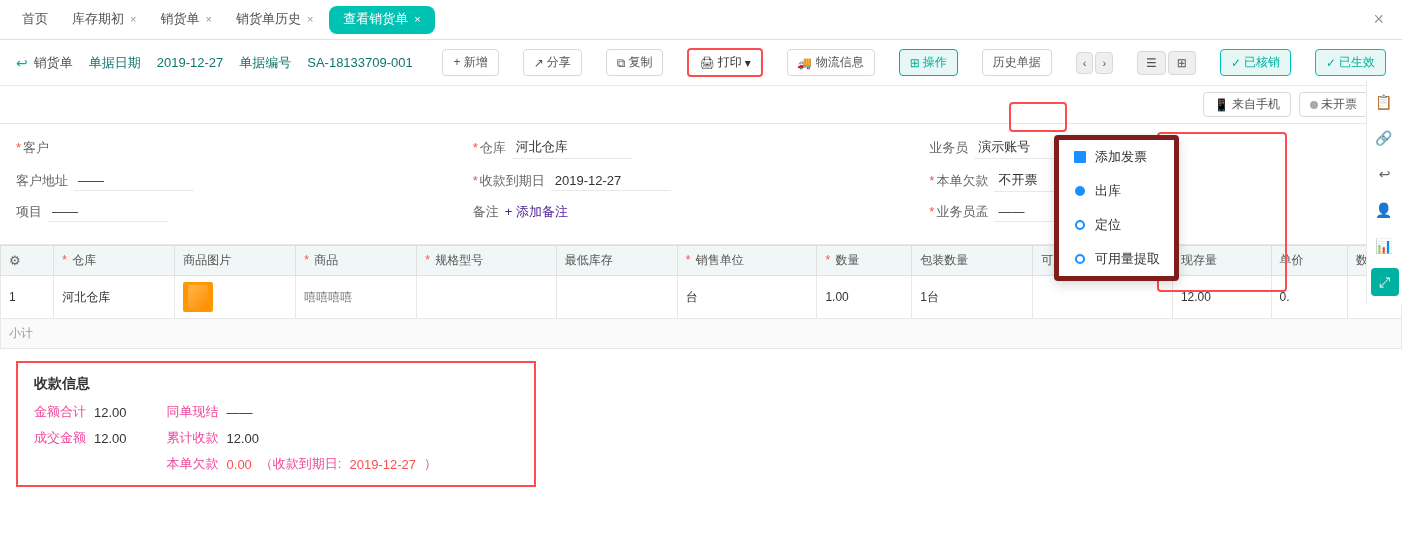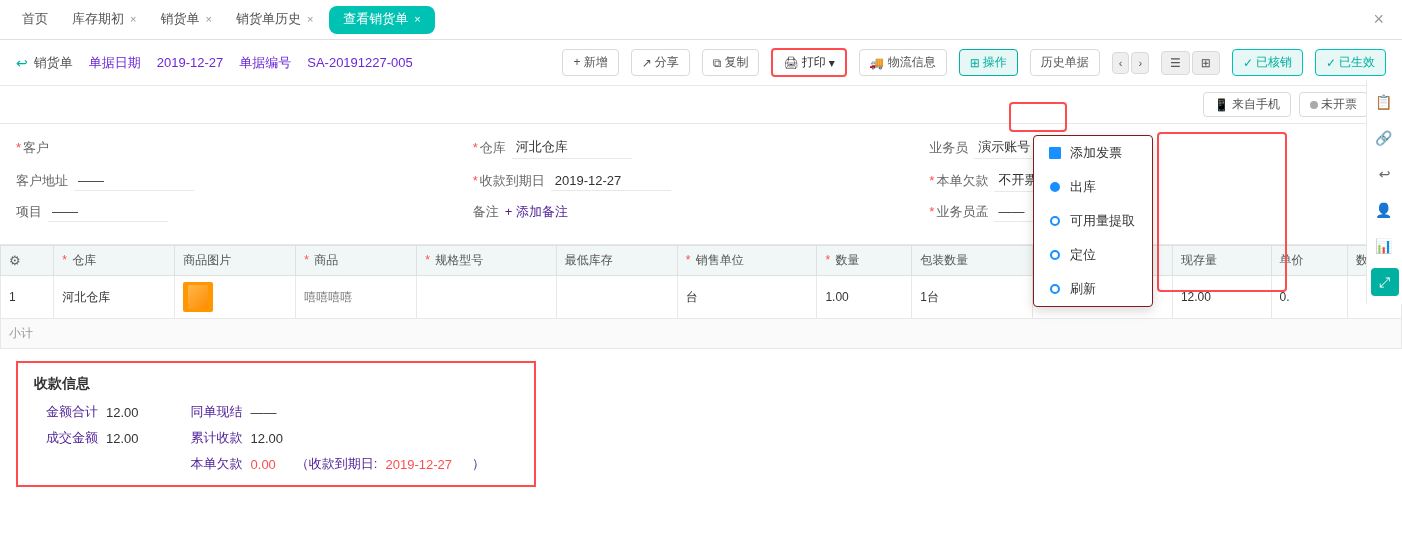--- a/index.html
+++ b/index.html
@@ -30,23 +30,23 @@
     }
 
     
     .doc-header {
       display: flex; align-items: center; padding: 8px 16px; border-bottom: 1px solid #e8e8e8;
       background: #fff;
     }
     .doc-title { display: flex; align-items: center; gap: 6px; font-size: 13px; color: #555; }
     .doc-title .icon { color: #00b0a0; font-size: 14px; }
     .doc-meta { display: flex; align-items: center; gap: 16px; margin-left: 16px; font-size: 13px; color: #333; }
-    .doc-meta span { color: #6d28d9; }
+    .doc-meta span { color: #0f766e; }
     .doc-actions {
-      margin-left: auto; display: flex; align-items: center; gap: 12px;
+      margin-left: auto; display: flex; align-items: center; gap: 24px;
     }
     .action-btn {
       display: flex; align-items: center; gap: 3px; padding: 4px 10px;
       border: 1px solid #d9d9d9; border-radius: 4px; cursor: pointer;
       font-size: 12px; color: #555; background: #fff; white-space: nowrap;
     }
     .action-btn.active-op { background: #e6f7f5; border-color: #00b0a0; color: #00b0a0; }
     .action-btn.print-btn { border: 2px solid #ff4d4f; color: #333; }
     .action-btn.checked-btn { background: #e6f7f5; border-color: #00c2b2; color: #00b0a0; }
     .action-btn.effect-btn { background: #e6f7f5; border-color: #00c2b2; color: #00b0a0; }
@@ -106,28 +106,28 @@
 
     
     .bottom-info {
       border: 2px solid #ff4d4f; border-radius: 0; margin: 12px 16px;
       padding: 12px 16px; background: #fff; max-width: 520px;
     }
     .bottom-info-title { font-size: 14px; font-weight: bold; color: #333; margin-bottom: 10px; }
     .info-rows { display: flex; gap: 40px; }
     .info-col { display: flex; flex-direction: column; gap: 8px; }
     .info-row { display: flex; align-items: center; gap: 8px; font-size: 13px; }
-    .info-label { color: #4c1d95; margin-left: 12px; }
+    .info-label { color: #ec4899; }
     .info-value { color: #333; }
     .info-value.red { color: #ff4d4f; }
 
     
     .dropdown-menu {
-      position: absolute; top: 95px; right: 249px; z-index: 100;
-      background: #fff; border: 1px solid #7f1d1d; border-radius: 4px;
+      position: absolute; top: 95px; right: 223px; z-index: 100;
+      background: #fff; border: 5px solid #7f1d1d; border-radius: 4px;
       box-shadow: 0 4px 12px rgba(0,0,0,0.15); min-width: 120px;
     }
     .dropdown-item {
       display: flex; align-items: center; gap: 8px; padding: 8px 14px;
       cursor: pointer; font-size: 13px; color: #333;
     }
     .dropdown-icon { width: 14px; height: 14px; display: flex; align-items: center; justify-content: center; font-size: 12px; }
     .menu-square { width: 12px; height: 12px; background: #1890ff; border-radius: 1px; }
     .menu-circle-blue { width: 10px; height: 10px; border-radius: 50%; border: 2px solid #1890ff; background: #1890ff; }
     .menu-circle-outline { width: 10px; height: 10px; border-radius: 50%; border: 2px solid #1890ff; }
@@ -176,21 +176,21 @@
 
     <div class="doc-header">
       <div class="doc-title">
         <span class="icon">↩</span>
         <span>销货单</span>
       </div>
       <div class="doc-meta">
         <span>单据日期</span>
         <span>2019-12-27</span>
         <span>单据编号</span>
-        <span>SA-20191227-005</span>
+        <span>SA-18133709-001</span>
       </div>
       <div class="doc-actions">
         <button class="action-btn">+ 新增</button>
         <button class="action-btn">
           <span>↗</span>
           <span>分享</span>
         </button>
         <button class="action-btn">
           <span>⧉</span>
           <span>复制</span>
@@ -377,33 +377,27 @@
       <div class="dropdown-item">
         <div class="dropdown-icon">
           <div class="menu-circle-blue"></div>
         </div>
         <span>出库</span>
       </div>
       <div class="dropdown-item">
         <div class="dropdown-icon">
           <div class="menu-circle-outline"></div>
         </div>
-        <span>可用量提取</span>
+        <span>定位</span>
       </div>
       <div class="dropdown-item">
         <div class="dropdown-icon">
           <div class="menu-circle-outline"></div>
         </div>
-        <span>定位</span>
-      </div>
-      <div class="dropdown-item">
-        <div class="dropdown-icon">
-          <div class="menu-circle-outline"></div>
-        </div>
-        <span>刷新</span>
+        <span>可用量提取</span>
       </div>
     </div>
 
     <div style="position:absolute; top:62px; right:335px; z-index:50; border:2px solid #ff4d4f; border-radius:4px; width:58px; height:30px; pointer-events:none;"></div>
 
     <div style="position:absolute; top:92px; right:115px; z-index:49; border:2px solid #ff4d4f; border-radius:4px; width:130px; height:160px; pointer-events:none;"></div>
 
     <div class="right-sidebar">
       <div class="sidebar-icon">📋</div>
       <div class="sidebar-icon">🔗</div>

